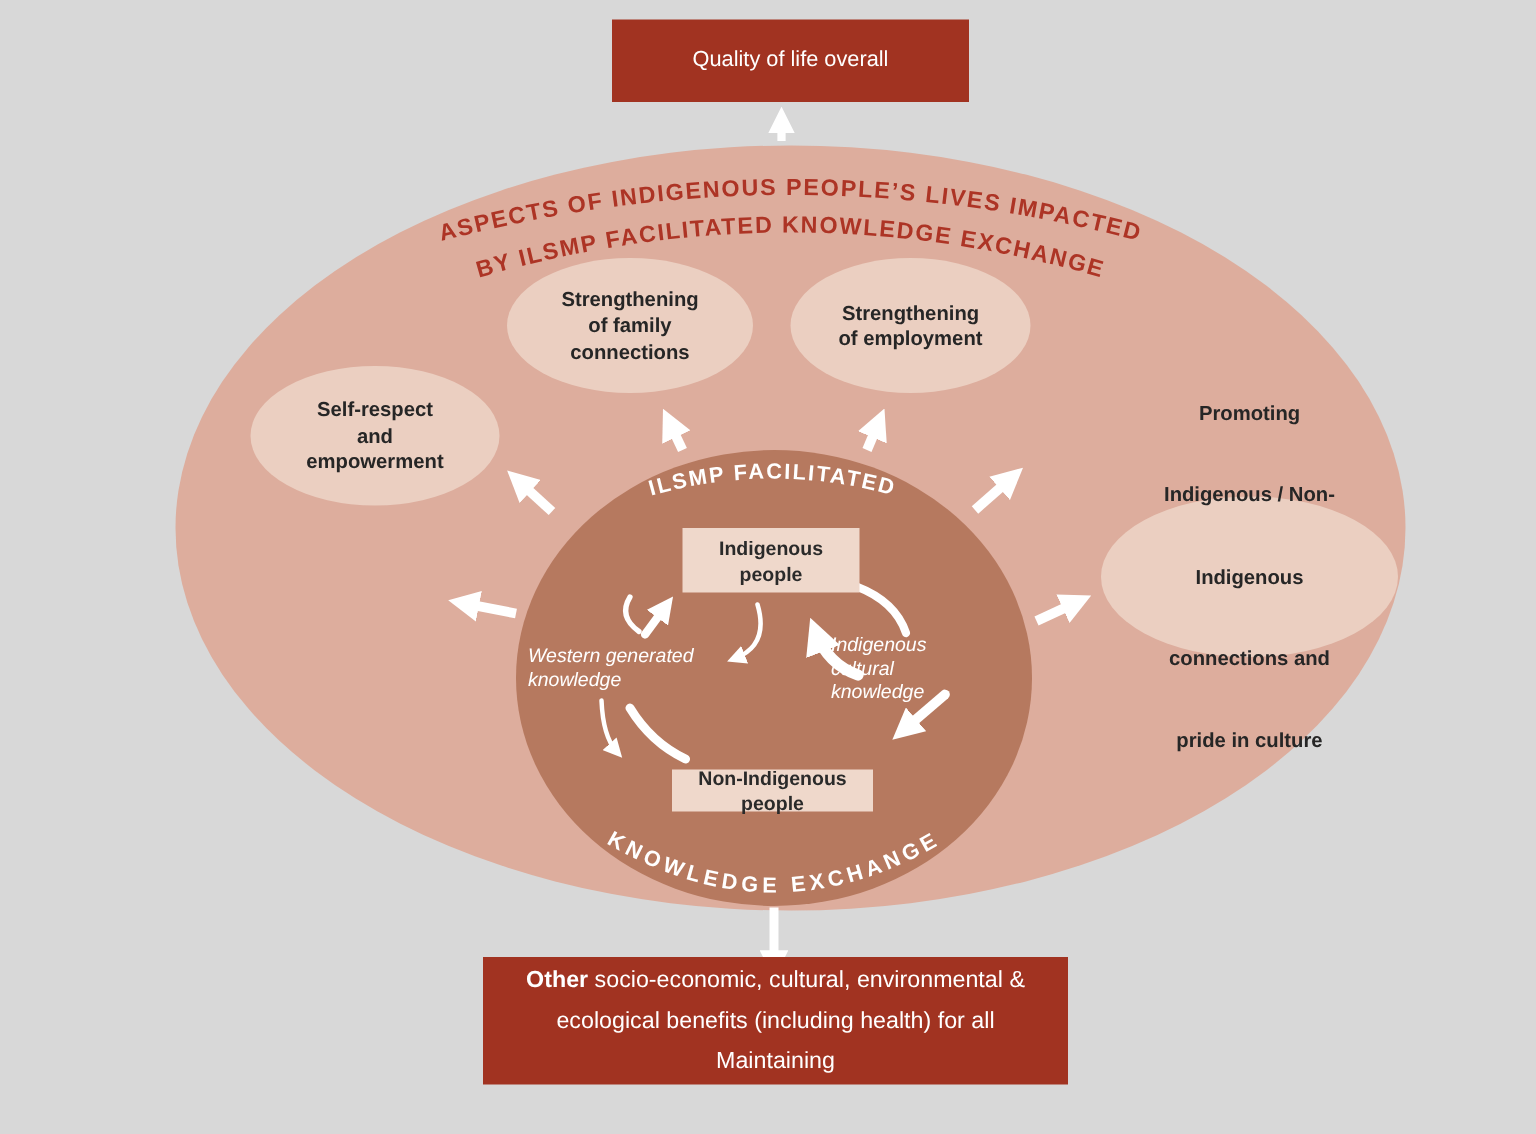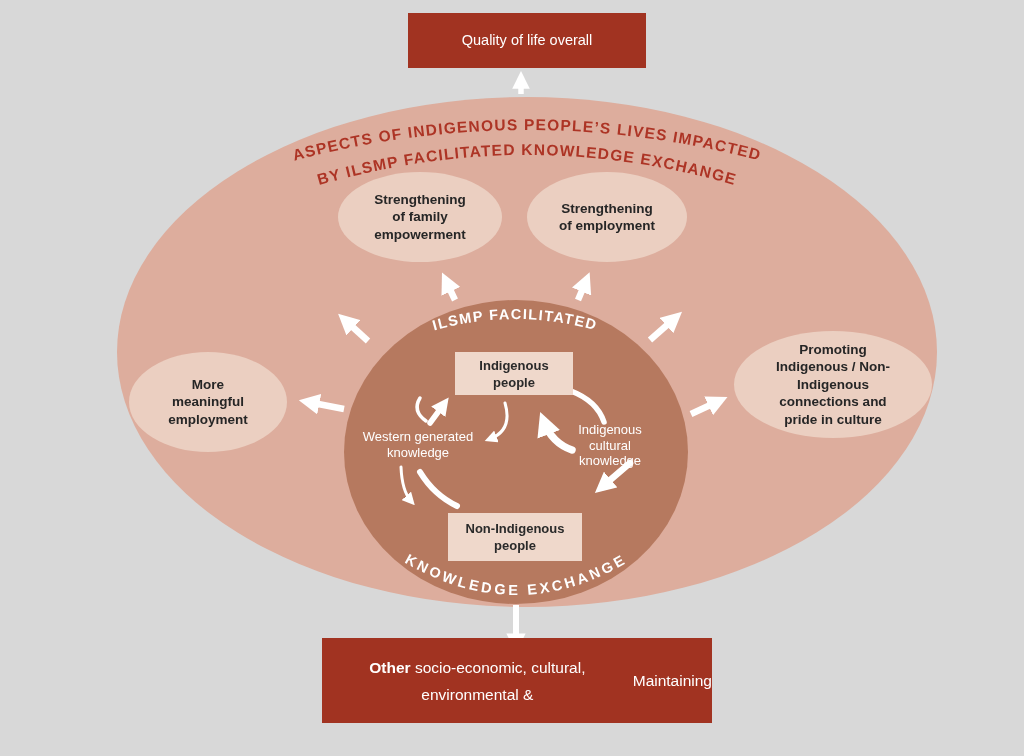--- a/index.html
+++ b/index.html
@@ -6,50 +6,50 @@
   body{font-family:"Liberation Sans",sans-serif;}
   #stage{
     position:relative;width:1024px;height:756px;
     background:#d8d8d8;overflow:hidden;
   }
   #diagram-svg{position:absolute;left:0;top:0;}
   svg text{font-family:"Liberation Sans",sans-serif;}
 
   .redbox{
     position:absolute;background:#a13321;color:#ffffff;
-    display:flex;flex-direction:row;justify-content:center;align-items:center;
+    display:flex;flex-direction:column;justify-content:center;align-items:center;
     text-align:center;
   }
   #top-box{left:408px;top:13px;width:238px;height:55px;font-size:14.5px;line-height:21px;}
   #bottom-box{left:322px;top:638px;width:390px;height:85px;font-size:15.5px;line-height:27px;}
   #bottom-box .bold{font-weight:bold;}
 
   .bubble{
     position:absolute;background:#ebcfc1;border-radius:50%;
     display:flex;flex-direction:column;justify-content:center;align-items:center;
     text-align:center;color:#262626;font-weight:bold;font-size:13.5px;line-height:17.5px;
   }
   #bubble-family{left:338px;top:172px;width:164px;height:90px;}
   #bubble-community{left:527px;top:172px;width:160px;height:90px;}
   #bubble-self-respect{left:167px;top:244px;width:166px;height:93px;}
   #bubble-maintaining{left:690px;top:232px;width:152px;height:90px;}
   #bubble-employment{left:129px;top:352px;width:158px;height:100px;}
-  #bubble-promoting{left:734px;top:331px;width:198px;height:107px;}
+  #bubble-promoting{left:734px;top:331px;width:198px;height:107px;gap:37px;}
 
   .people-box{
     position:absolute;background:#efd8cb;color:#2a2a2a;font-weight:bold;
     font-size:13px;line-height:17px;text-align:center;
     display:flex;flex-direction:column;justify-content:center;align-items:center;
   }
   #indigenous-box{left:455px;top:352px;width:118px;height:43px;}
-  #non-indigenous-box{left:448px;top:513px;width:134px;height:48px;}
+  #non-indigenous-box{left:448px;top:513px;width:134px;height:28px;}
 
   .knowledge-label{
-    position:absolute;color:#ffffff;font-size:13px;line-height:15.5px;
-    text-align:center;
+    position:absolute;color:#ffffff;font-style:italic;font-size:13px;line-height:15.5px;
+    text-align:left;
   }
   #western-knowledge{left:352px;top:429px;width:132px;}
   #indigenous-knowledge{left:554px;top:422px;width:112px;}
 </style>
 </head>
 <body>
 
 <div id="stage">
 
   <svg id="diagram-svg" width="1024" height="756" viewBox="0 0 1024 756">
@@ -109,30 +109,30 @@
     </g>
   </svg>
 
   <div id="top-box" class="redbox">
     <div>Quality of life overall</div>
   </div>
 
   <div id="bubble-family" class="bubble">
     <div>Strengthening</div>
     <div>of family</div>
-    <div>empowerment</div>
+    <div>connections</div>
   </div>
   <div id="bubble-community" class="bubble">
     <div>Strengthening</div>
     <div>of employment</div>
   </div>
-  <div id="bubble-employment" class="bubble">
-    <div>More</div>
-    <div>meaningful</div>
-    <div>employment</div>
+  <div id="bubble-self-respect" class="bubble">
+    <div>Self-respect</div>
+    <div>and</div>
+    <div>empowerment</div>
   </div>
   <div id="bubble-promoting" class="bubble">
     <div>Promoting</div>
     <div>Indigenous / Non-</div>
     <div>Indigenous</div>
     <div>connections and</div>
     <div>pride in culture</div>
   </div>
 
   <div id="indigenous-box" class="people-box">
@@ -149,16 +149,17 @@
     <div>knowledge</div>
   </div>
   <div id="indigenous-knowledge" class="knowledge-label">
     <div>Indigenous</div>
     <div>cultural</div>
     <div>knowledge</div>
   </div>
 
   <div id="bottom-box" class="redbox">
     <div><span class="bold">Other</span><span> socio-economic, cultural, environmental &amp;</span></div>
+    <div>ecological benefits (including health) for all</div>
     <div>Maintaining</div>
   </div>
 
 </div>
 
 </body></html>

